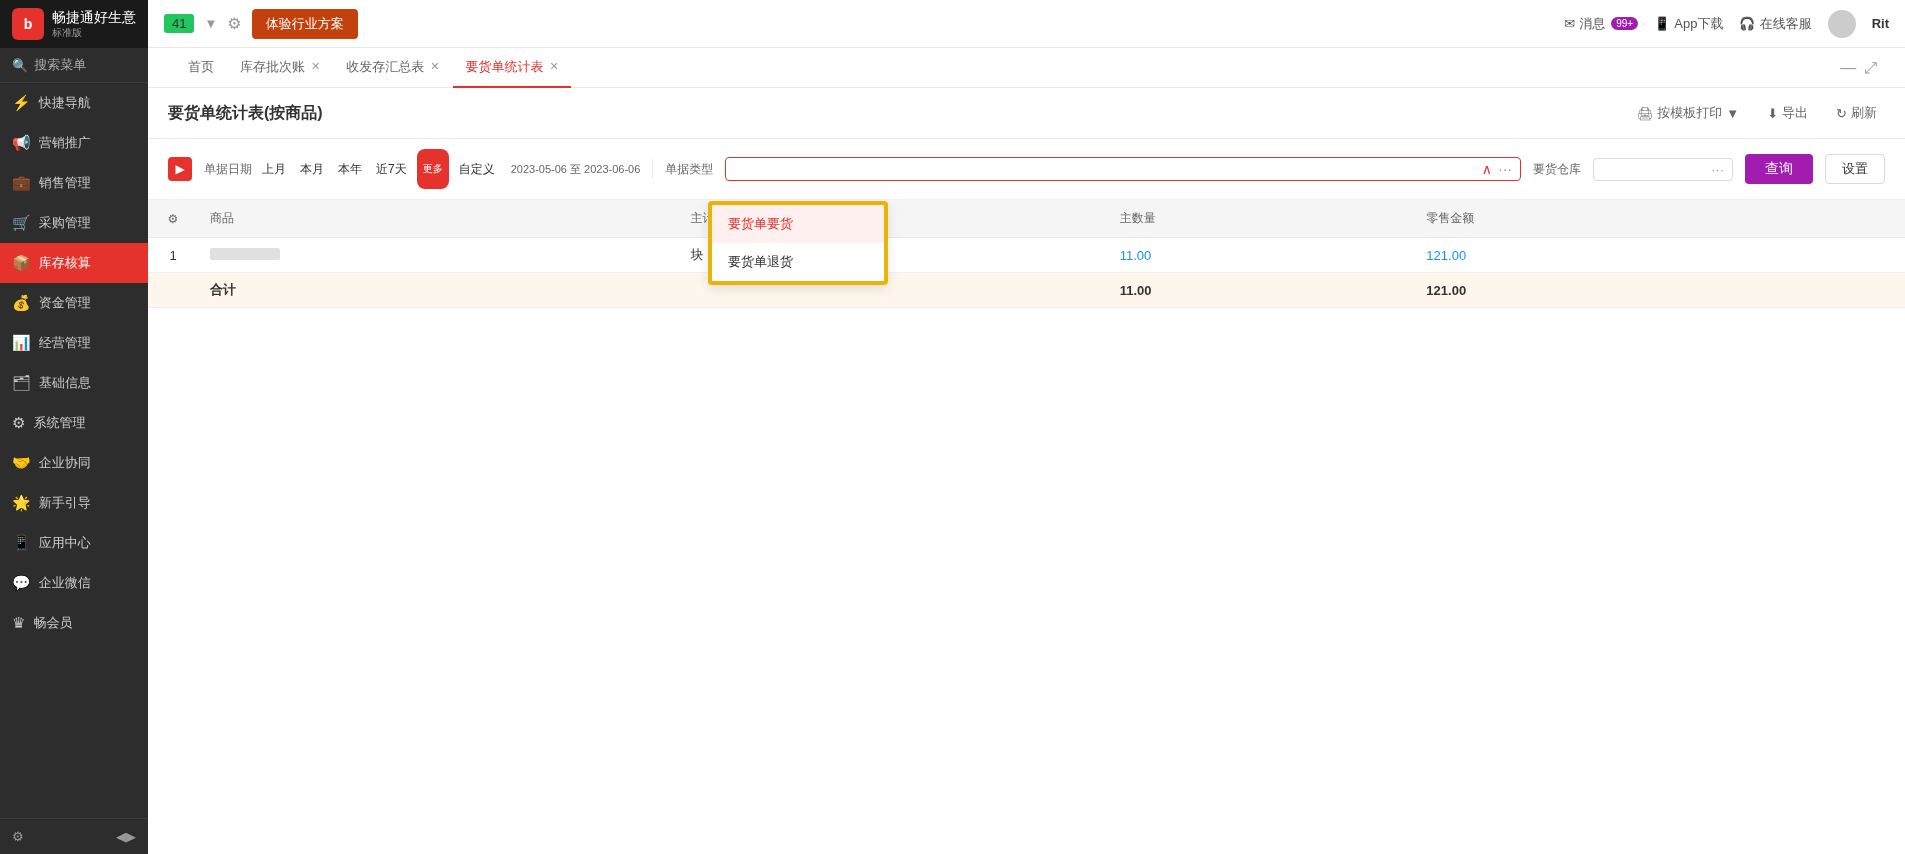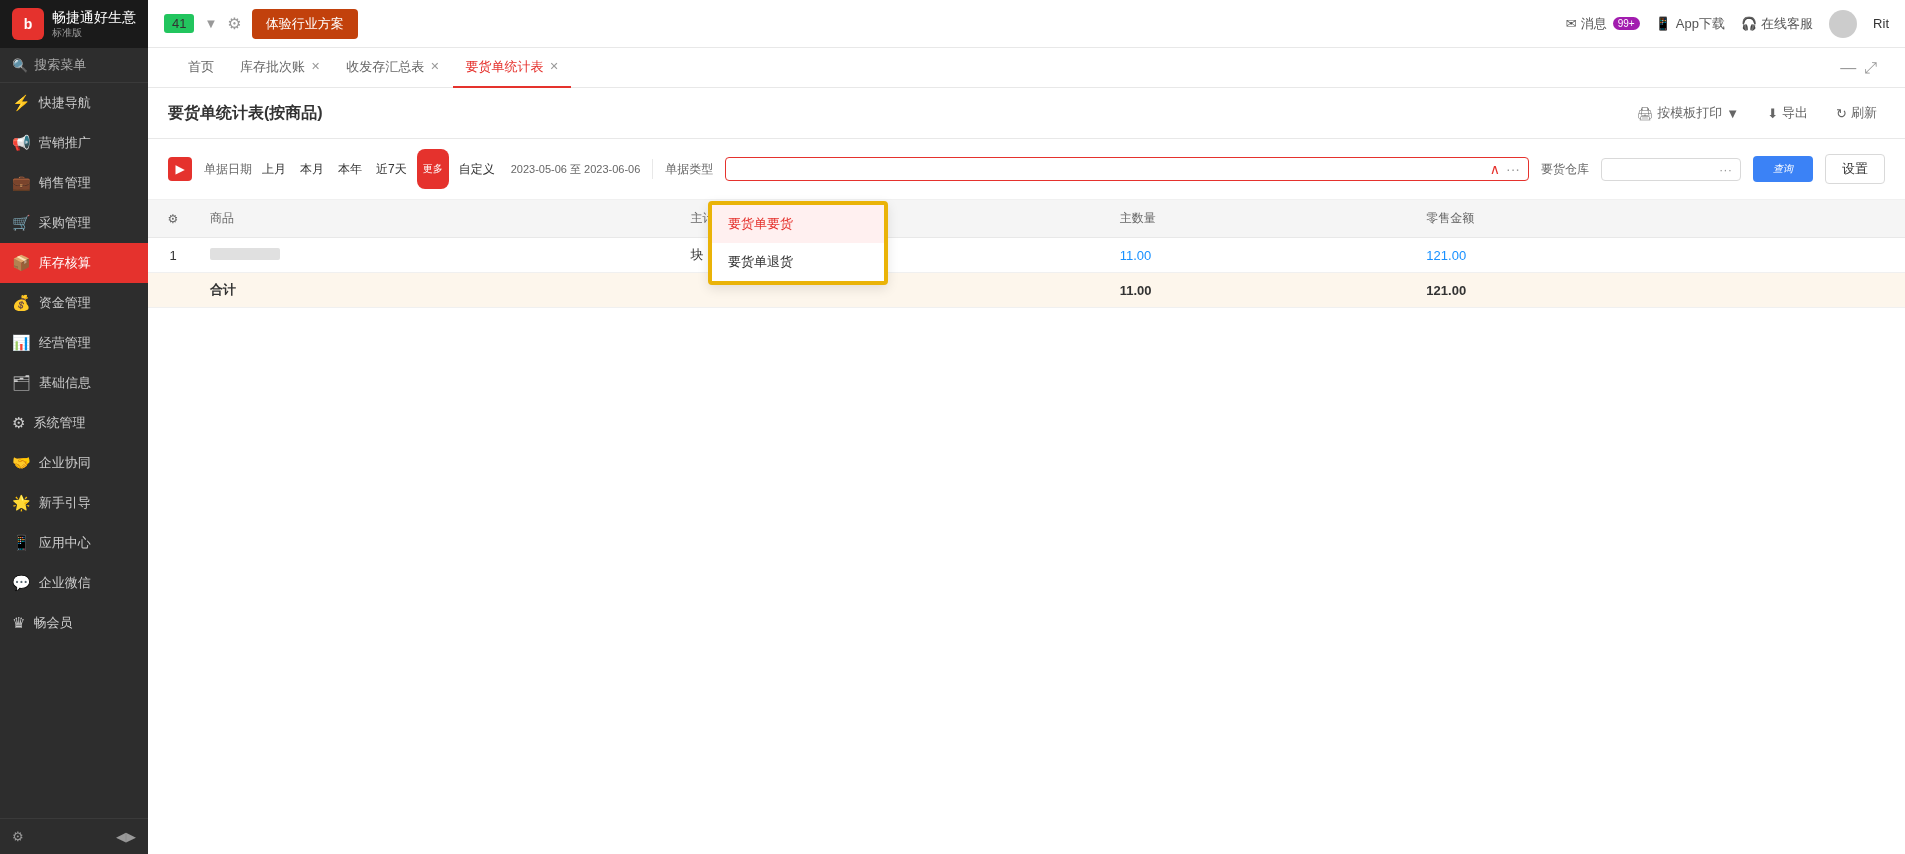--- a/index.html
+++ b/index.html
@@ -145,22 +145,22 @@
     }
     .filter-select-value { flex: 1; font-size: 12px; color: #333; }
     .filter-select-arrow { color: #e5322d; font-size: 14px; cursor: pointer; }
     .filter-select-dots { color: #999; cursor: pointer; font-size: 14px; }
     .warehouse-select-group {
       display: flex; align-items: center; gap: 6px;
       border: 1px solid #d9d9d9; border-radius: 4px; padding: 3px 8px;
       min-width: 140px;
     }
     .query-btn {
-      background: #3b82f6; color: #fff; border: none; border-radius: 4px;
-      padding: 6px 20px; font-size: 10px; cursor: pointer; font-style: italic;
+      background: #a21caf; color: #fff; border: none; border-radius: 4px;
+      padding: 6px 20px; font-size: 14px; cursor: pointer;
     }
     .setup-btn {
       background: #fff; color: #333; border: 1px solid #d9d9d9; border-radius: 4px;
       padding: 5px 16px; font-size: 13px; cursor: pointer;
     }
 
     
     .dropdown-overlay {
       position: absolute; top: 100%; left: 560px; z-index: 100;
       background: #fff; border: 4px solid #eab308; border-radius: 4px;
@@ -296,21 +296,21 @@
       </div>
       <div class="topbar-app">
         <span>📱</span>
         <span>App下载</span>
       </div>
       <div class="topbar-service">
         <span>🎧</span>
         <span>在线客服</span>
       </div>
       <div class="avatar"></div>
-      <span style="color:#333; font-size:13px;">Rit</span>
+      <span style="color:#333; font-size:13px;font-weight:bold;">Rit</span>
     </div>
   </div>
 
   <div class="tabs-bar">
     <div class="tab">
       <span>首页</span>
     </div>
     <div class="tab">
       <span>库存批次账</span>
       <span class="tab-close">✕</span>

